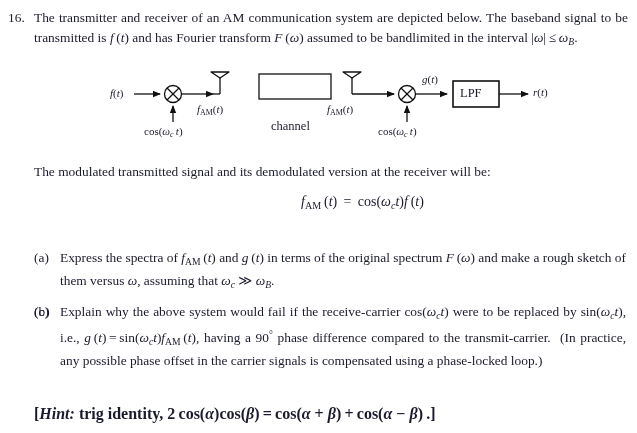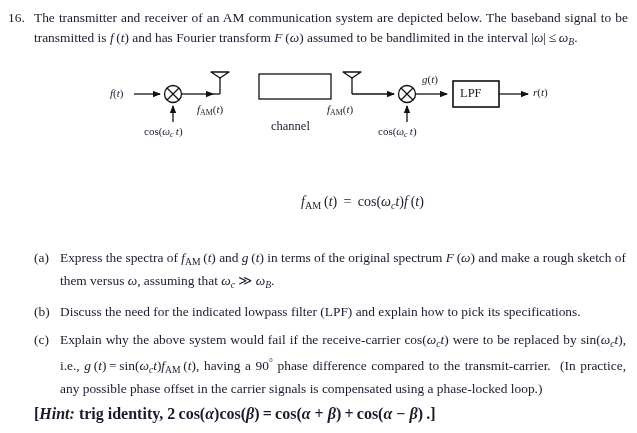--- a/index.html
+++ b/index.html
@@ -220,20 +220,22 @@
       <i class="v">g</i>(<i class="v">t</i>)
     </span>
 
     <span class="dlabel-box" style="left:460px; top:24px;">LPF</span>
 
     <span class="dlabel" style="left:533px; top:25px;">
       <i class="v">r</i>(<i class="v">t</i>)
     </span>
   </div>
 
+  <div class="lead">The modulated transmitted
+    signal and its demodulated version at the receiver will be:</div>
 
   <div class="eqn eq1">
     <i class="v">f</i><span class="sub">AM</span> (<i class="v">t</i>)
      =  cos(<i class="v">ω</i><span class="subi">c</span><i class="v">t</i>)<i class="v">f</i> (<i class="v">t</i>)
   </div>
 
   <div class="items">
 
     <div class="item">
       <span class="item-tag">(a)</span>
@@ -241,22 +243,20 @@
         <i class="v">f</i><span class="sub">AM</span> (<i class="v">t</i>) and
         <i class="v">g</i> (<i class="v">t</i>) in terms of the original spectrum
         <i class="v">F</i> (<i class="v">ω</i>) and make a rough sketch of them versus
         <i class="v">ω</i>, assuming that <i class="v">ω</i><span class="subi">c</span>
         ≫ <i class="v">ω</i><span class="subi">B</span>.
       </span>
     </div>
 
     <div class="item">
       <span class="item-tag">(b)</span>
-      <span>Discuss the need for the indicated
-        lowpass filter (LPF) and explain how to pick its speci​fications.</span>
     </div>
 
     <div class="item">
       <span class="item-tag">(c)</span>
       <span>Explain why the above system would
         fail if the receive-carrier cos(<i class="v">ω</i><span class="subi">c</span><i class="v">t</i>)
         were to be re​placed by sin(<i class="v">ω</i><span class="subi">c</span><i class="v">t</i>),
         i.e., <i class="v">g</i> (<i class="v">t</i>) = sin(<i class="v">ω</i><span class="subi">c</span><i class="v">t</i>)<i class="v">f</i><span class="sub">AM</span> (<i class="v">t</i>),
         having a 90<span class="sup">°</span> phase difference compared to the
         transmit-carrier. &nbsp;(In practice, any possible phase offset in the carrier signals is

